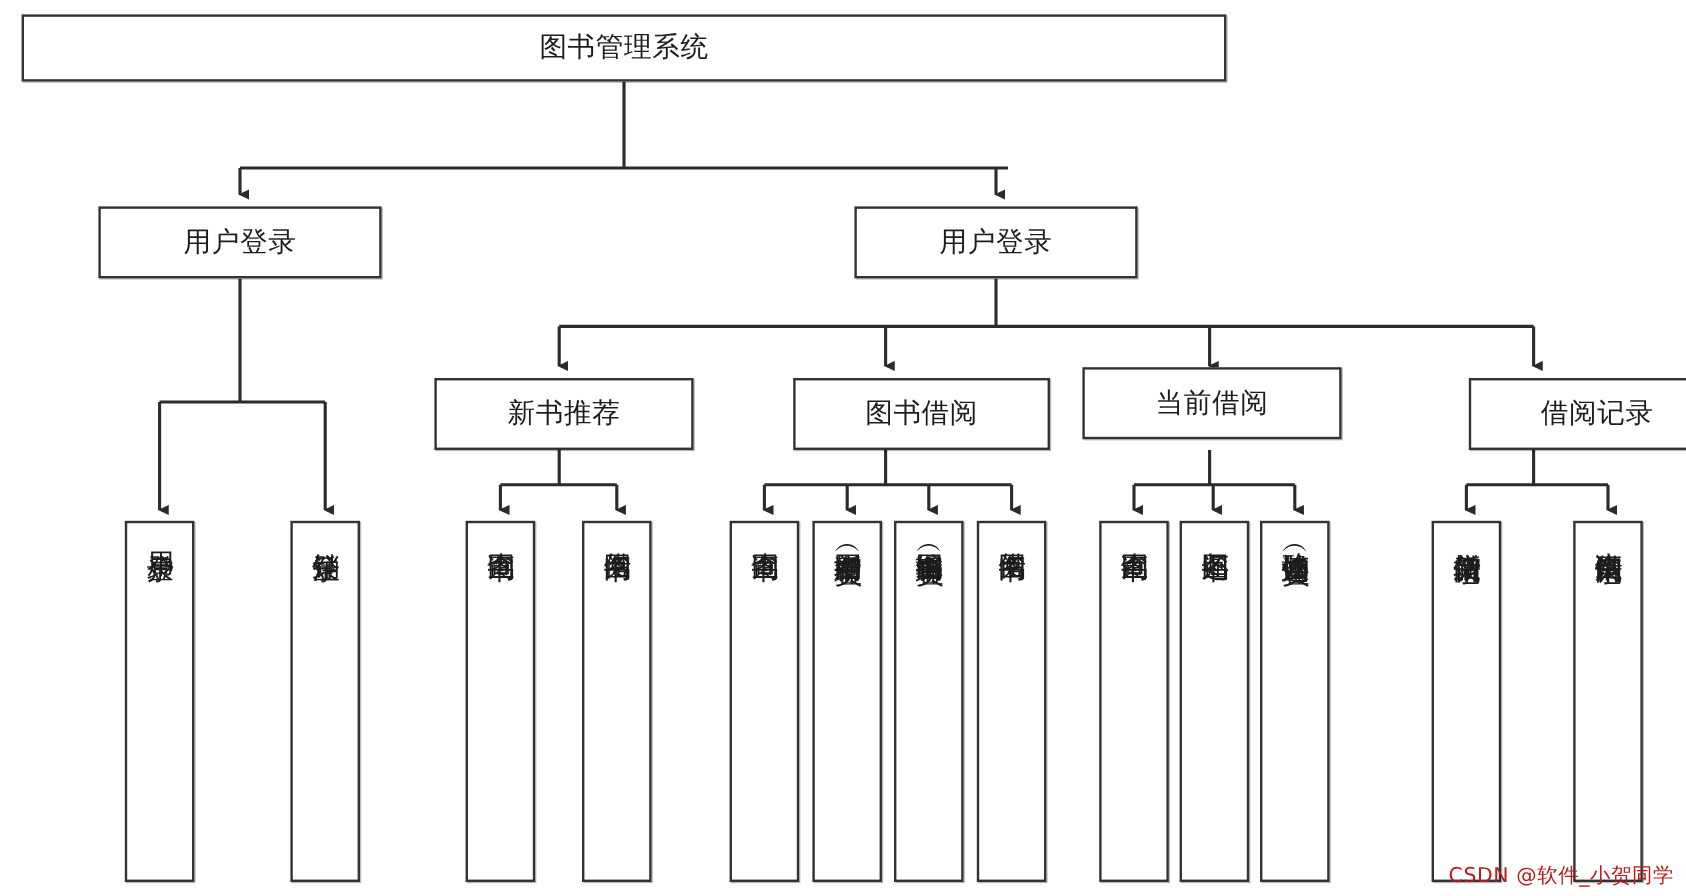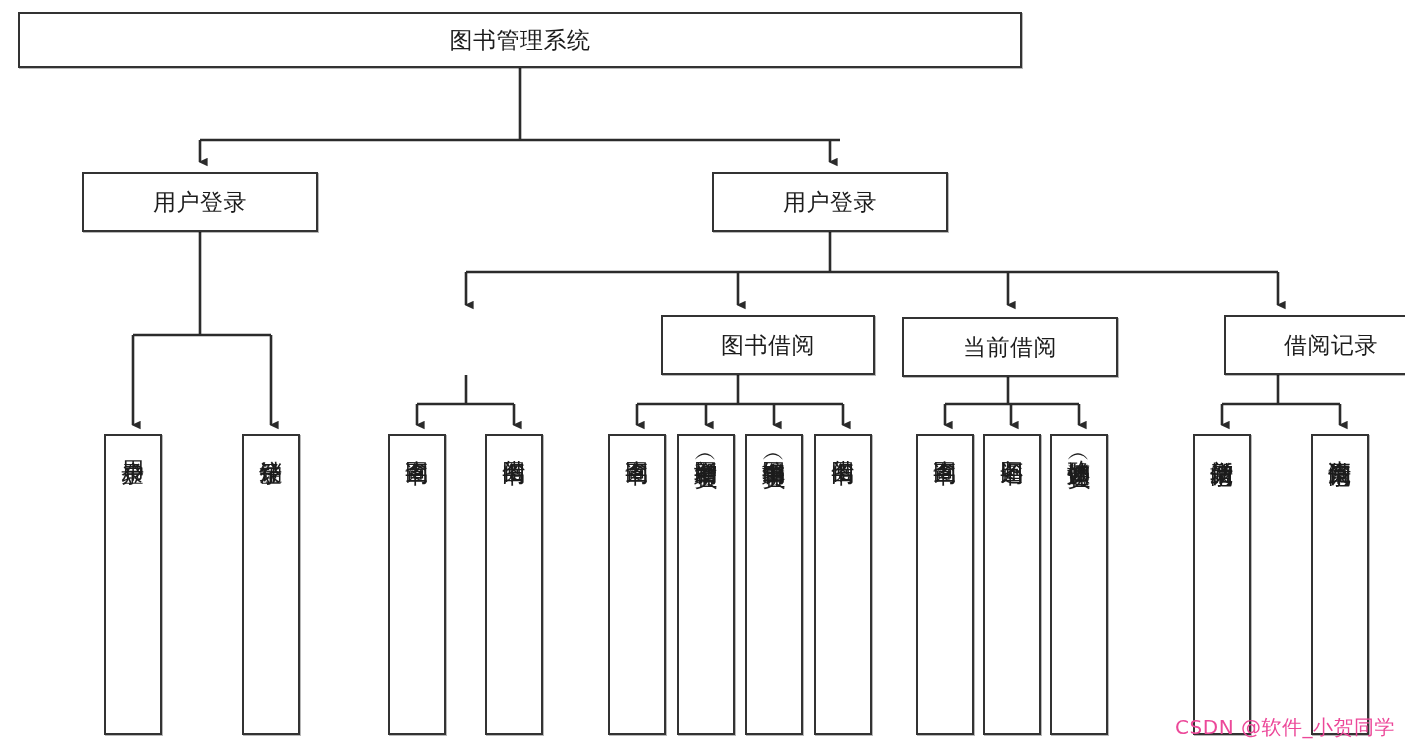--- a/index.html
+++ b/index.html
@@ -56,22 +56,22 @@
     font-size: 23px;
     line-height: 1.06;
     letter-spacing: 1px;
     white-space: normal;
     max-height: 100%;
   }
   #watermark {
     position: absolute;
     right: 10px;
     bottom: 6px;
-    font-size: 20px;
-    color: #ec4899;
+    font-size: 17px;
+    color: #b91c1c;
     letter-spacing: 0.5px;
     white-space: nowrap;
     font-family: "DejaVu Sans", "Liberation Sans", sans-serif;
     margin-top: 32px;
   }
 </style>
 </head>
 <body>
 
 <div id="canvas">
@@ -130,24 +130,27 @@
     <span class="label">图书管理系统</span>
   </div>
 
   <div class="node" style="left:82px; top:172px; width:236px; height:60px;">
     <span class="label">用户登录</span>
   </div>
   <div class="node" style="left:712px; top:172px; width:236px; height:60px;">
     <span class="label">用户登录</span>
   </div>
 
+  <div class="node" style="left:362px; top:315px; width:216px; height:60px;">
+    <span class="label">新书推荐</span>
+  </div>
   <div class="node" style="left:632px; top:315px; width:214px; height:60px;margin-left:29px;">
     <span class="label">图书借阅</span>
   </div>
-  <div class="node" style="left:902px; top:317px; width:216px; height:60px;">
+  <div class="node" style="left:902px; top:306px; width:216px; height:60px;">
     <span class="label">当前借阅</span>
   </div>
   <div class="node" style="left:1224px; top:315px; width:214px; height:60px;">
     <span class="label">借阅记录</span>
   </div>
 
   <div class="node leaf" style="left:104px; top:434px; width:58px; height:301px;">
     <span class="label">用户登录</span>
   </div>
   <div class="node leaf" style="left:242px; top:434px; width:58px; height:301px;">

